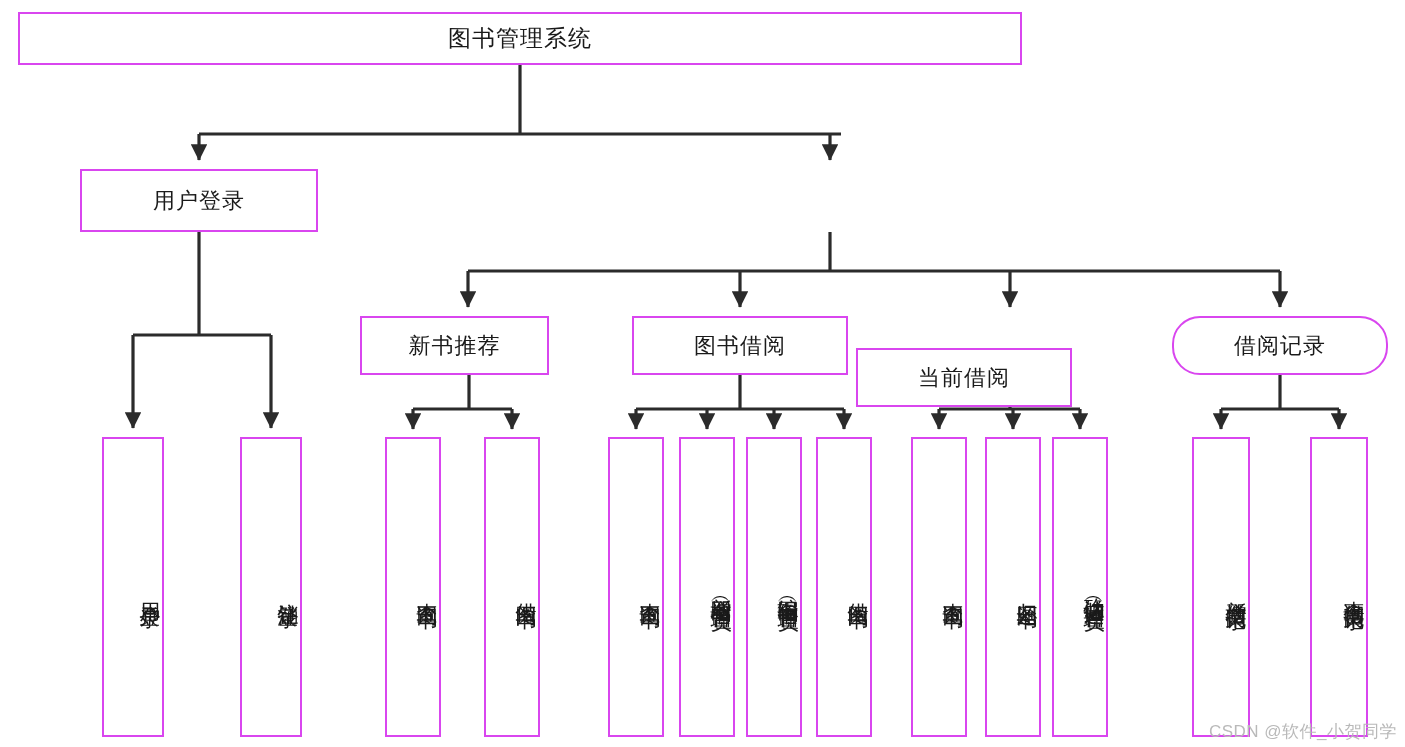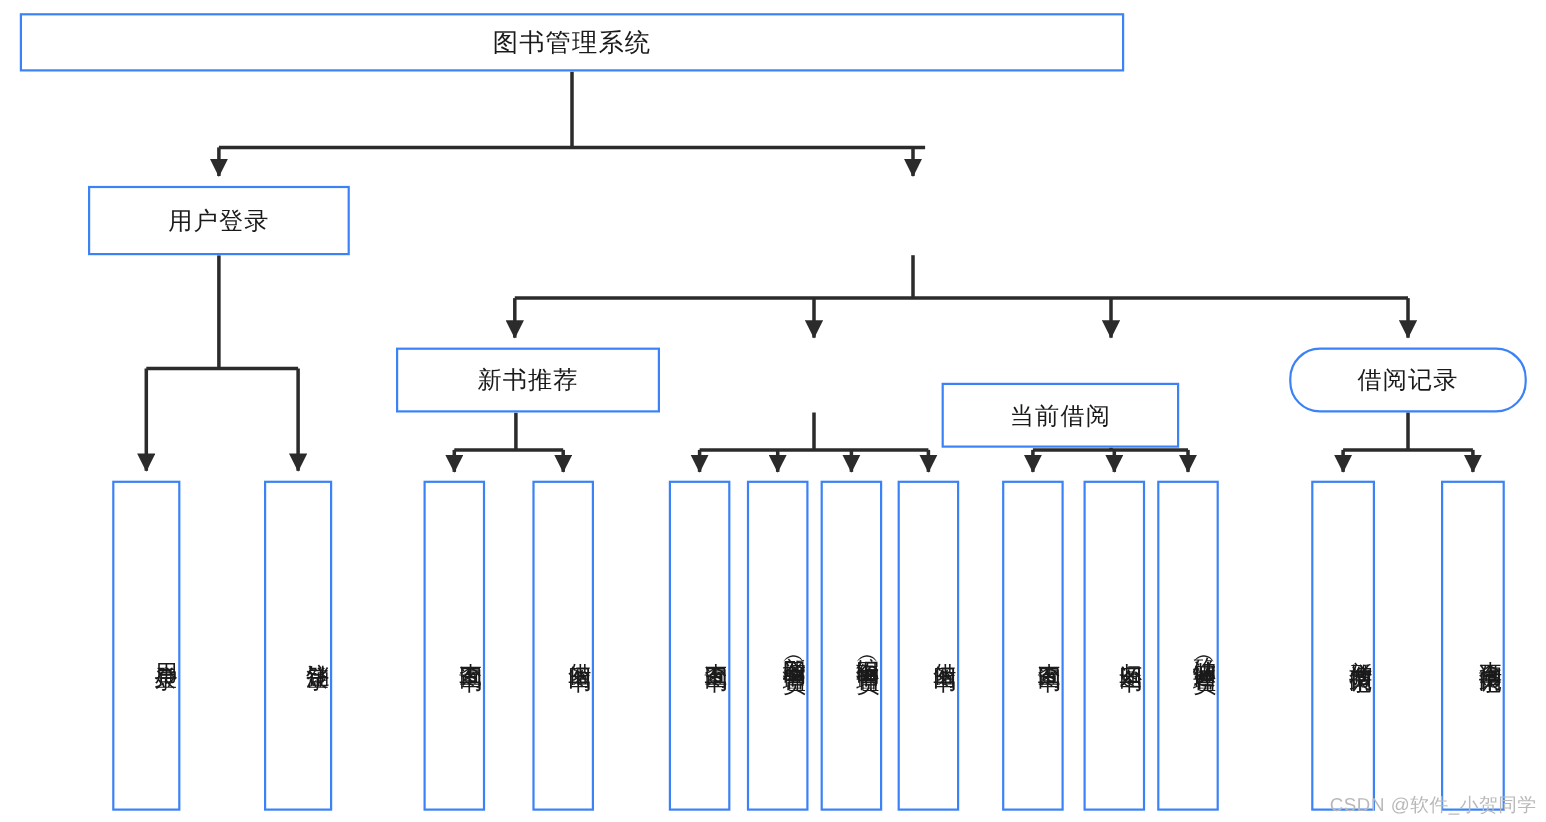--- a/index.html
+++ b/index.html
@@ -20,21 +20,21 @@
   #wires {
     position: absolute;
     left: 0;
     top: 0;
     width: 1405px;
     height: 747px;
   }
   .node {
     position: absolute;
     box-sizing: border-box;
-    border: 2px solid #3b82f6;
+    border: 2px solid #d946ef;
     background: #ffffff;
     display: flex;
     align-items: center;
     justify-content: center;
     color: #1a1a1a;
   }
   .node.horiz {
     font-size: 22px;
     letter-spacing: 1px;
   }
@@ -122,22 +122,25 @@
   </svg>
 
   <div class="node horiz root" style="left: 18px; top: 12px; width: 1004px; height: 53px;">
     <span class="node-label">图书管理系统</span>
   </div>
 
   <div class="node horiz" style="left: 80px; top: 169px; width: 238px; height: 63px;">
     <span class="node-label">用户登录</span>
   </div>
 
-  <div class="node horiz" style="left: 360px; top: 316px; width: 240px; height: 59px;">
+  <div class="node horiz" style="left: 360px; top: 316px; width: 189px; height: 59px;">
     <span class="node-label">新书推荐</span>
+  </div>
+  <div class="node horiz" style="left: 632px; top: 316px; width: 216px; height: 59px;">
+    <span class="node-label">图书借阅</span>
   </div>
   <div class="node horiz" style="left: 856px; top: 316px; width: 216px; height: 59px; margin-top: 32px;">
     <span class="node-label">当前借阅</span>
   </div>
   <div class="node horiz" style="left: 1172px; top: 316px; width: 216px; height: 59px; border-radius: 28px;">
     <span class="node-label">借阅记录</span>
   </div>
 
   <div class="node vert" style="left: 102px; top: 437px; width: 62px; height: 300px;">
     <span class="node-label">用户登录</span>

